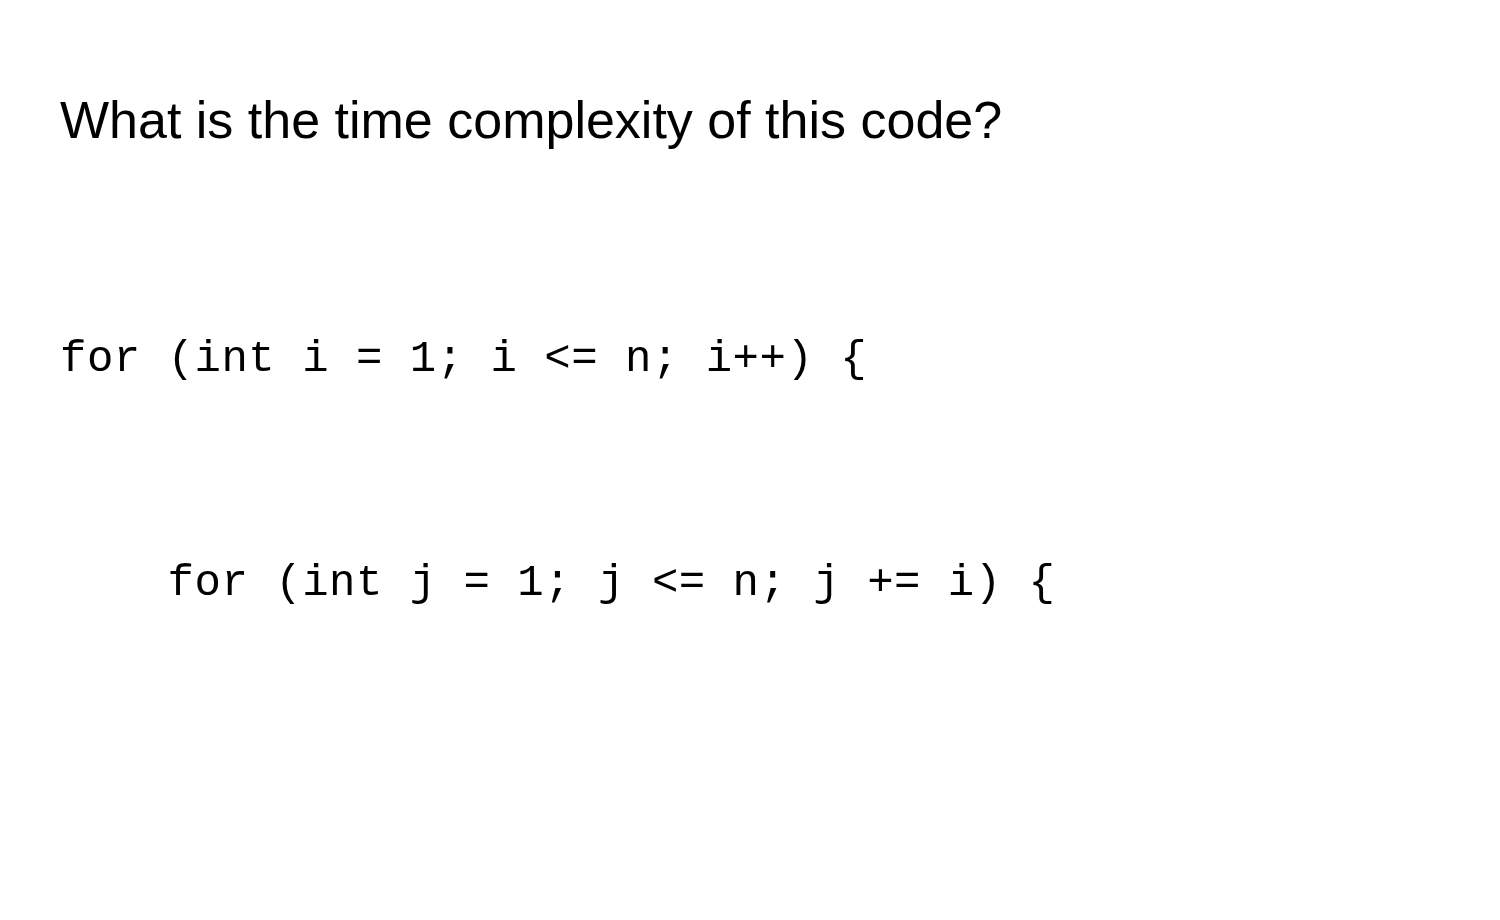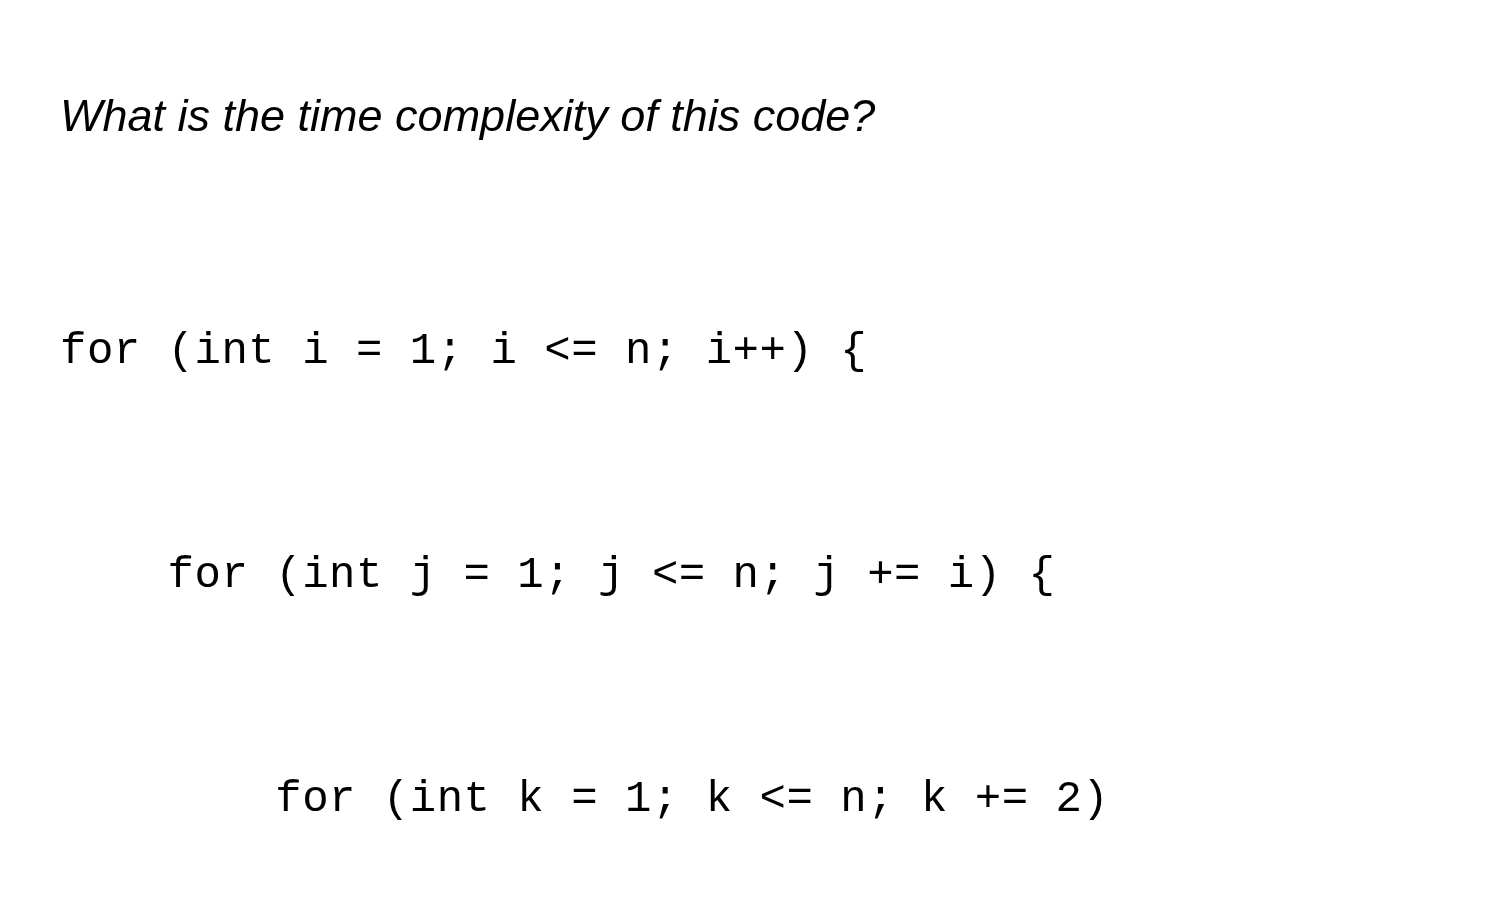--- a/index.html
+++ b/index.html
@@ -11,42 +11,40 @@
       width: 1500px;
       height: 920px;
       background: #ffffff;
       overflow: hidden;
     }
     .container {
       padding: 90px 60px 60px 60px;
     }
     .question {
       font-family: Arial, Helvetica, sans-serif;
-      font-size: 45px;
+      font-size: 52px;
       color: #000000;
       margin-bottom: 22px;
       font-weight: 400;
-      font-style: italic;
     }
     .code {
       font-family: "Courier New", Courier, monospace;
       font-size: 44px;
       color: #000000;
       line-height: 1.7;
       white-space: pre;
       letter-spacing: 0.5px;
     }
   </style>
 </head>
 <body>
 
 <div class="container">
   <div class="question">What is the time complexity of this code?</div>
   <div class="code">
     <div>for (int i = 1; i &lt;= n; i++) {</div>
     <div>    for (int j = 1; j &lt;= n; j += i) {</div>
-    <div>        for (int k = 1; k &lt;= n; k += 2) </div>
     
     
     
     
   </div>
 </div>
 
 </body></html>

